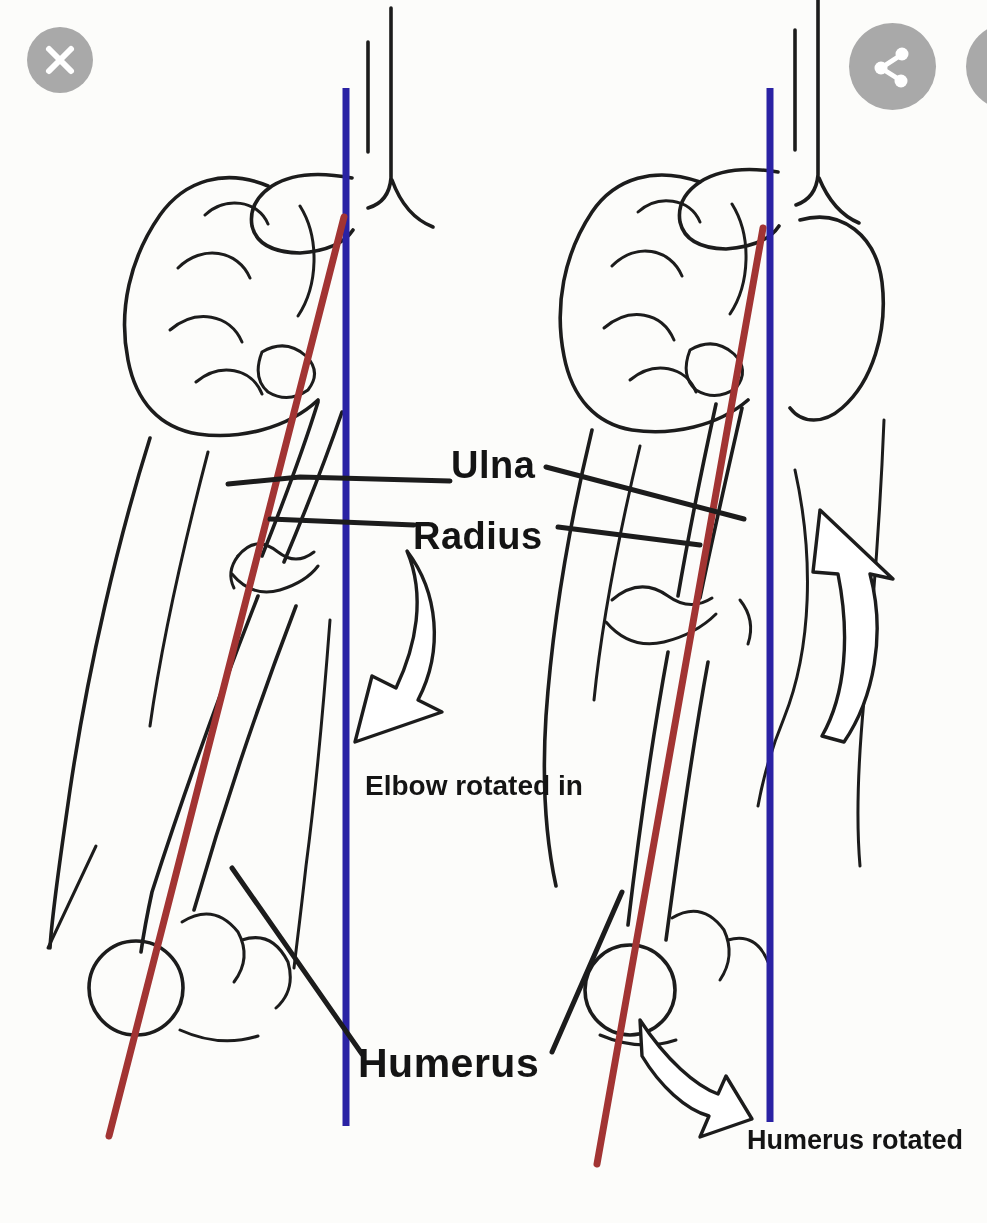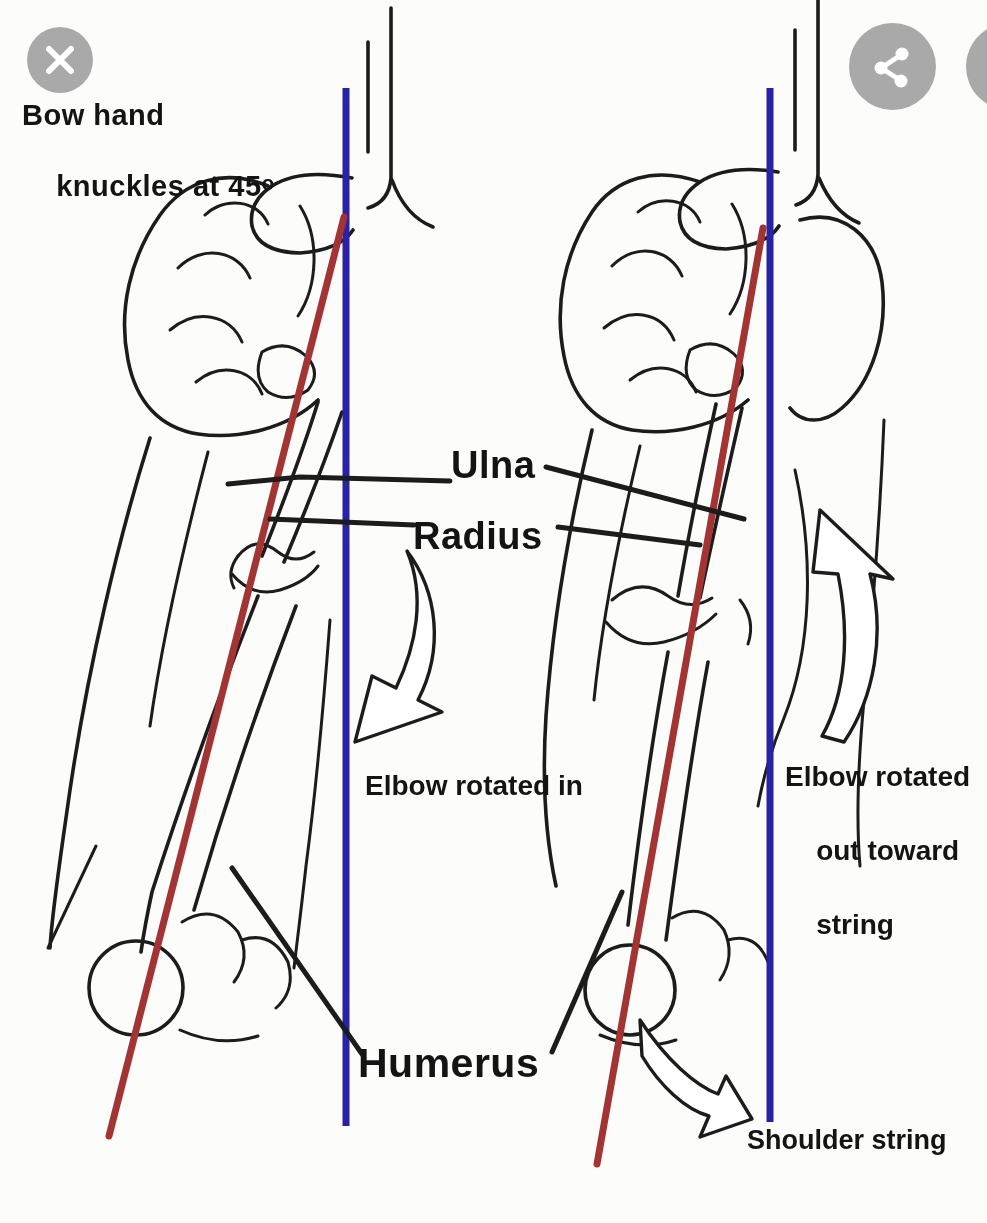--- a/index.html
+++ b/index.html
@@ -138,37 +138,30 @@
     <g>
       <path class="leader" d="M450,481 L300,477 L228,484"></path>
       <path class="leader" d="M546,467 L744,519"></path>
       <path class="leader" d="M414,525 L270,519"></path>
       <path class="leader" d="M558,527 L700,545"></path>
       <path class="leader" d="M362,1054 L232,868"></path>
       <path class="leader" d="M552,1052 L622,892"></path>
     </g>
   </svg>
 
-  <div class="lbl note"><span>Bow hand</span><br>
-    <span>knuckles at 45</span><sup>o</sup>
-  </div>
 
   <div class="lbl bone-label ulna">Ulna</div>
   <div class="lbl bone-label radius">Radius</div>
   <div class="lbl bone-label humerus">Humerus</div>
 
   <div class="lbl cap cap-left"><span>Elbow rotated in</span><br>
   </div>
 
-  <div class="lbl cap cap-right"><span>Elbow rotated</span><br>
-    <span>out toward</span><br>
-    <span>string</span>
-  </div>
 
-  <div class="lbl cap cap-shoulder">Shoulder string</div>
+  <div class="lbl cap cap-shoulder">Humerus rotated</div>
 
   <button class="round-btn btn-close">
     <svg width="34" height="34" viewBox="0 0 34 34">
       <path class="glyph" d="M6,6 L28,28 M28,6 L6,28"></path>
     </svg>
   </button>
 
   <button class="round-btn btn-share">
     <svg width="46" height="46" viewBox="0 0 46 46">
       <path class="glyph" style="stroke-width:5" d="M11,24 L31,11 M11,24 L30,36"></path>

